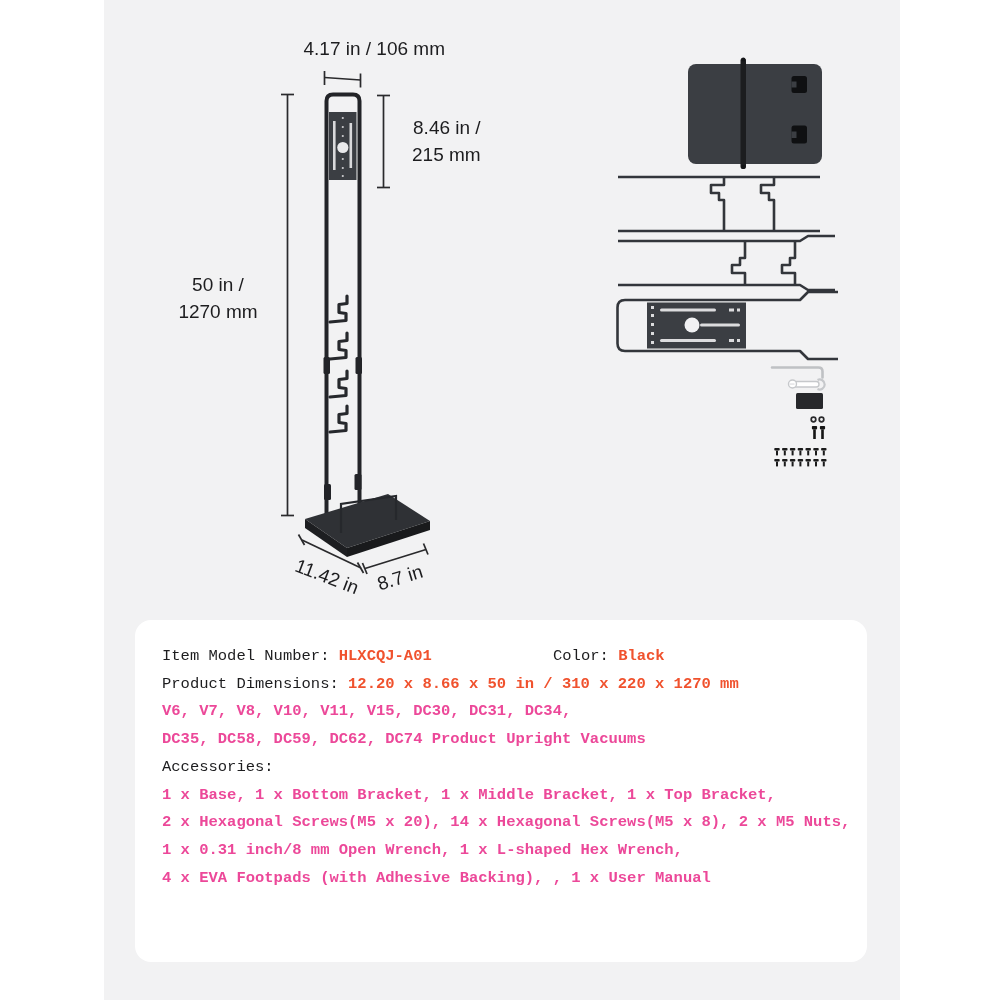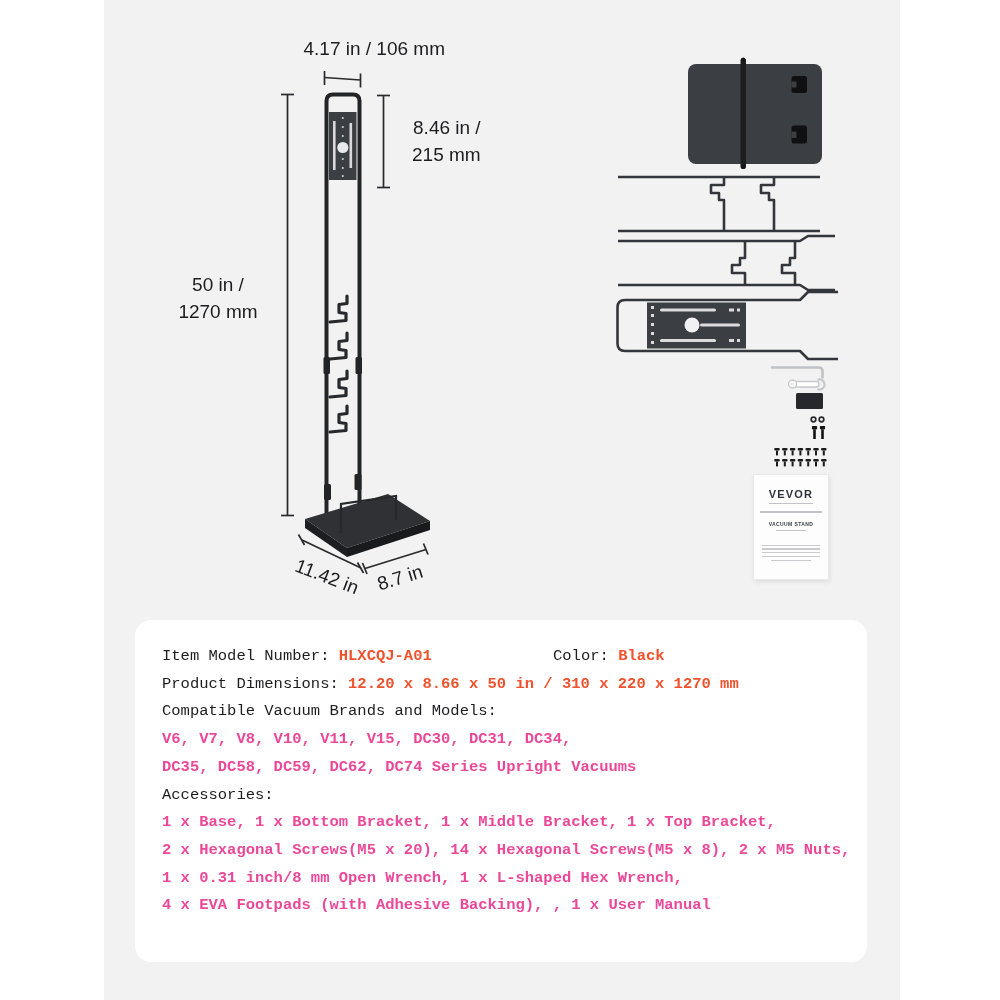--- a/index.html
+++ b/index.html
@@ -232,50 +232,35 @@
 
   <div class="dim dim-height">
     <div>50 in /</div>
     <div>1270 mm</div>
   </div>
 
   <div class="dim dim-depth">11.42 in</div>
 
   <div class="dim dim-basew">8.7 in</div>
 
-  <div class="manual">
-    <div class="brand">VEVOR</div>
-    <div class="bar" style="width:44px"></div>
-    <div class="bar" style="width:62px;margin-top:7px"></div>
-    <div class="title">VACUUM STAND</div>
-    <div class="bar" style="width:30px;height:1px"></div>
-    <div class="par">
-      <div class="bar" style="width:58px"></div>
-      <div class="bar" style="width:58px"></div>
-      <div class="bar" style="width:58px"></div>
-      <div class="bar" style="width:58px"></div>
-      <div class="bar" style="width:40px"></div>
-    </div>
-  </div>
 
   <div class="spec-card">
 
     <div class="spec-row">
       <span class="col-l"><span>Item Model Number: </span><span class="v">HLXCQJ-A01</span></span><span><span>Color: </span><span class="v">Black</span></span>
     </div>
 
 
     <div class="spec-row">
       <span>Product Dimensions: </span><span class="v">12.20 x 8.66 x 50 in / 310 x 220 x 1270 mm</span>
     </div>
 
-    <div class="spec-row">Compatible Vacuum Brands and Models:</div>
 
     <div class="spec-row orange">V6, V7, V8, V10, V11, V15, DC30, DC31, DC34,</div>
-    <div class="spec-row orange">DC35, DC58, DC59, DC62, DC74 Series Upright Vacuums</div>
+    <div class="spec-row orange">DC35, DC58, DC59, DC62, DC74 Product Upright Vacuums</div>
 
     <div class="spec-row">Accessories:</div>
 
     <div class="spec-row orange">1 x Base, 1 x Bottom Bracket, 1 x Middle Bracket, 1 x Top Bracket,</div>
     <div class="spec-row orange">2 x Hexagonal Screws(M5 x 20), 14 x Hexagonal Screws(M5 x 8), 2 x M5 Nuts,</div>
     <div class="spec-row orange">1 x 0.31 inch/8 mm Open Wrench, 1 x L-shaped Hex Wrench,</div>
     <div class="spec-row orange">4 x EVA Footpads (with Adhesive Backing), , 1 x User Manual</div>
   </div>
 
 </div>

